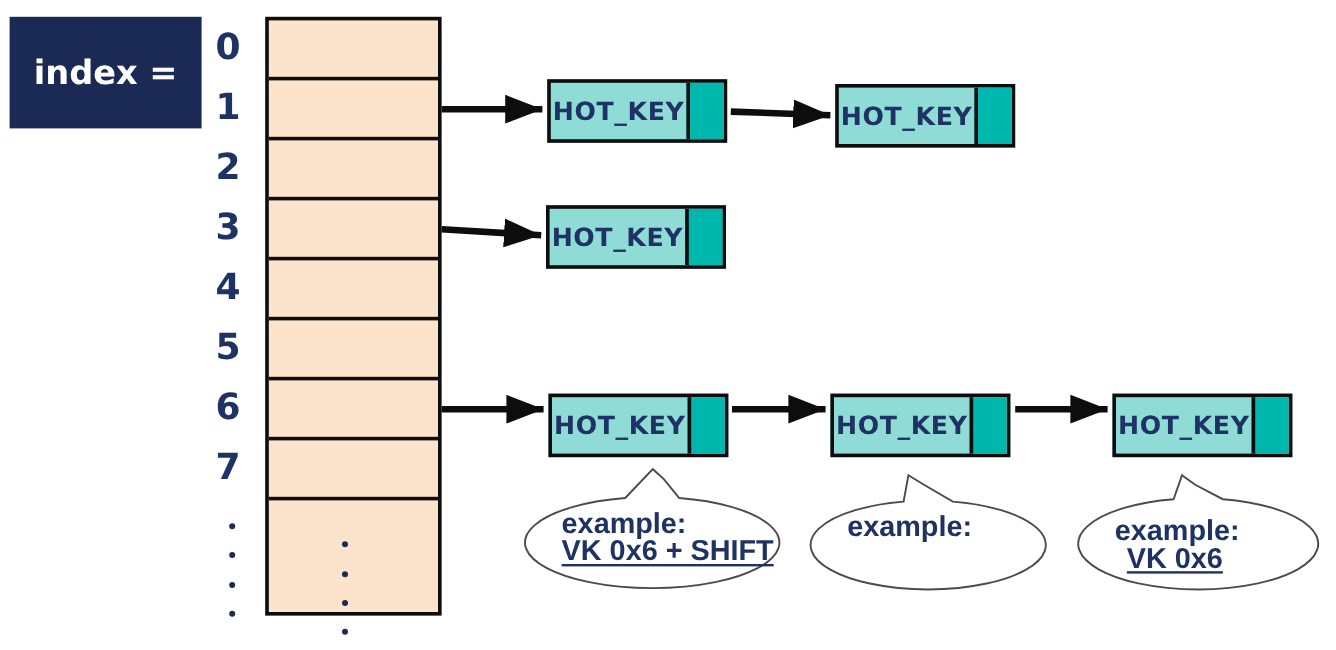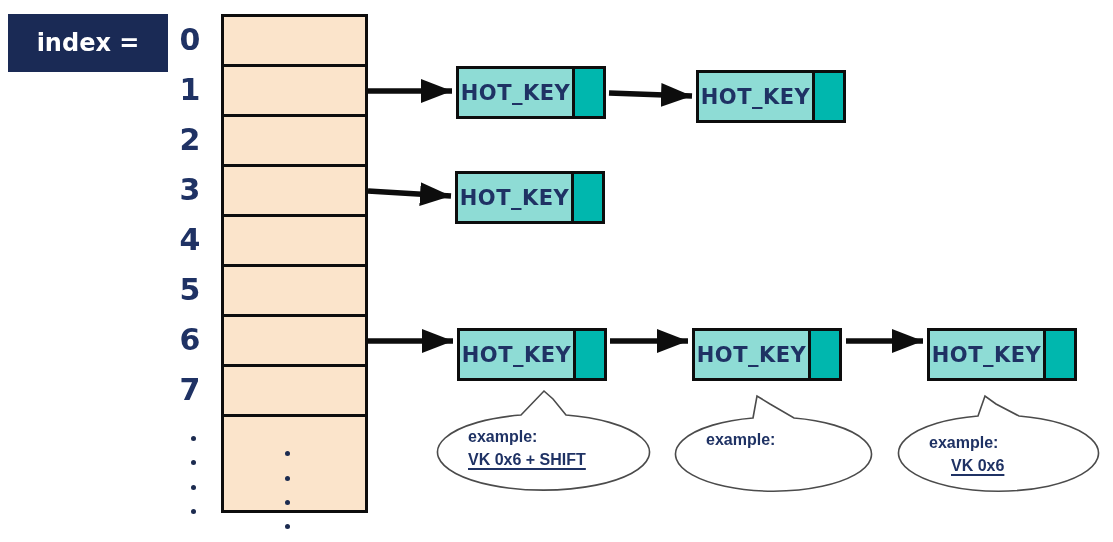--- a/index.html
+++ b/index.html
@@ -18,26 +18,26 @@
     position: relative;
     width: 1113px;
     height: 542px;
     background: #ffffff;
     overflow: hidden;
   }
   
   .title-box {
     position: absolute;
     left: 8px; top: 14px;
-    width: 160px; height: 58px;
+    width: 160px; height: 93px;
     background: var(--navy_box);
     color: #ffffff;
     display: flex; flex-direction: column;
     align-items: center; justify-content: center;
-    font-weight: bold; font-size: 24px; line-height: 1.28;
+    font-weight: bold; font-size: 28px; line-height: 1.28;
     font-family: "DejaVu Sans", sans-serif;
     text-align: center;
   }
   
   .hash-array {
     position: absolute;
     left: 221px; top: 14px;
     width: 147px; height: 499px;
     border: 3px solid var(--outline);
     background: var(--peach);
@@ -85,29 +85,29 @@
   }
   .node-next {
     width: 31px;
     border-left: 3px solid var(--outline);
     background: var(--teal_dark);
   }
   
   .callout-text {
     position: absolute;
     color: var(--text_navy);
-    font-weight: bold; font-size: 16px; line-height: 23px;
+    font-weight: bold; font-size: 24px; line-height: 23px;
     white-space: nowrap;
   }
   .callout-value {
     text-decoration: underline;
     text-decoration-thickness: 2px;
     text-underline-offset: 3px;
   }
-  .indent2 { margin-left: 22px; }
+  .indent2 { margin-left: 10px; }
 </style>
 </head>
 <body>
 
 <div class="canvas">
 
   <div class="title-box">
     <div>index =</div>
   </div>
 

